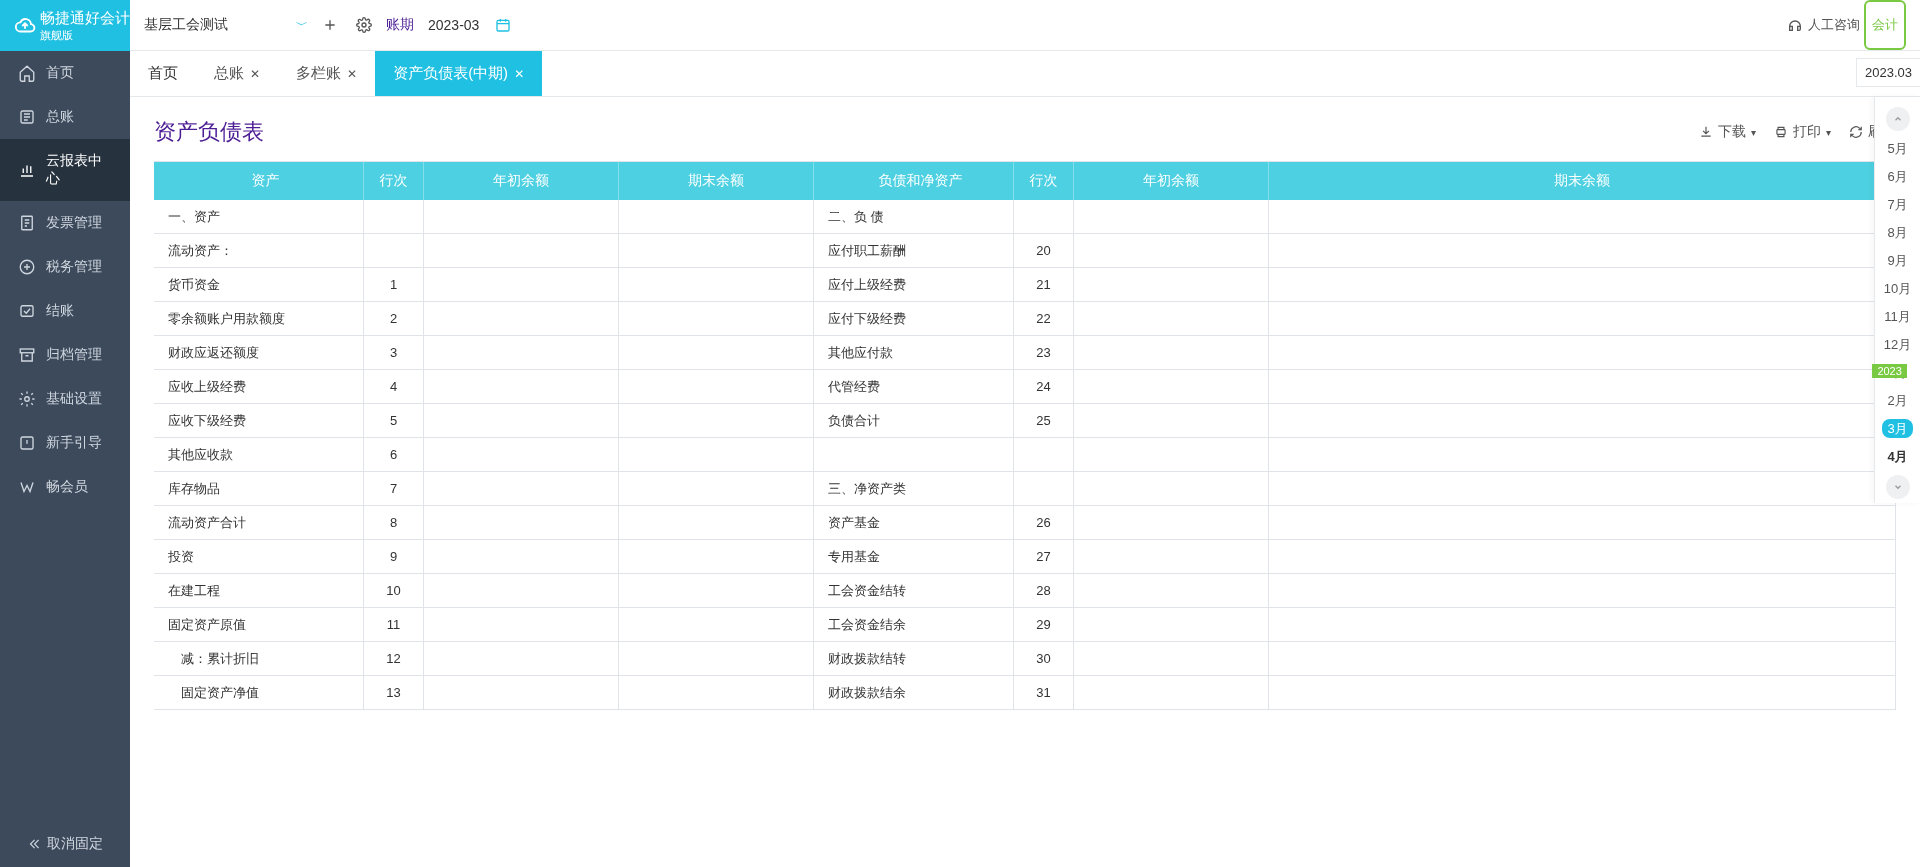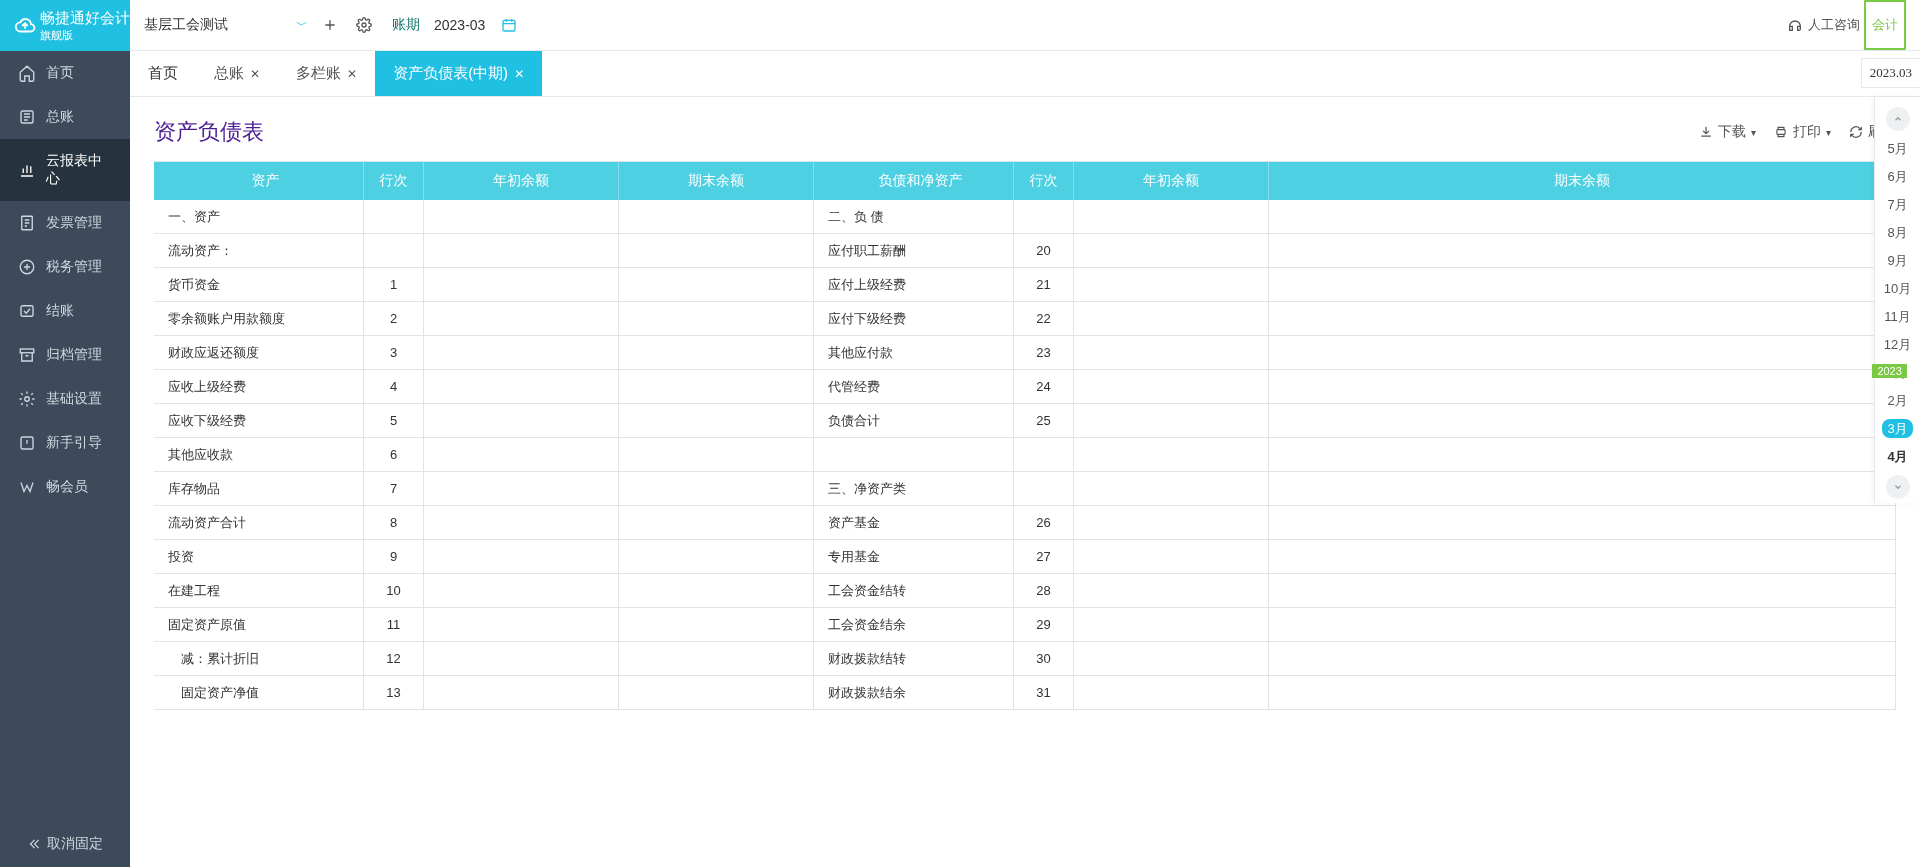--- a/index.html
+++ b/index.html
@@ -15,26 +15,26 @@
   .side-item.active { background: #27323f; color: #fff; }
   .side-icon { width: 18px; height: 18px; display: inline-flex; align-items: center; justify-content: center; }
   .side-footer { display: flex; align-items: center; gap: 6px; padding: 14px 0; font-size: 14px; cursor: pointer; justify-content: center; }
   
   .main { flex: 1; display: flex; flex-direction: column; min-width: 0; position: relative; }
   
   .topbar { height: 51px; border-bottom: 1px solid #e6e9ec; display: flex; align-items: center; padding: 0 14px; gap: 10px; }
   .company-sel { display: flex; align-items: center; gap: 8px; font-size: 14px; color: #333; cursor: pointer; }
   .chev-down { color: #1fc0e2; font-size: 12px; margin-left: 60px; }
   .icon-btn { width: 24px; height: 24px; display: inline-flex; align-items: center; justify-content: center; color: #555; cursor: pointer; border-radius: 3px; }
-  .period-label { font-size: 14px; color: #0f766e; margin-left: 6px; }
+  .period-label { font-size: 14px; color: #4c1d95; }
   .period-val { font-size: 14px; color: #333; margin-left: 4px; }
   .period-cal { color: #1fc0e2; cursor: pointer; margin-left: 6px; }
   .topbar-right { margin-left: auto; display: flex; align-items: center; gap: 4px; }
   .help-btn { display: flex; align-items: center; gap: 5px; font-size: 13px; color: #555; cursor: pointer; }
-  .role-badge { border: 2px solid #7ac943; color: #7ac943; font-size: 13px; padding: 14px 6px; border-radius: 1px; cursor: pointer; }
+  .role-badge { border: 2px solid #7ac943; color: #7ac943; font-size: 13px; padding: 14px 6px; border-radius: 6px; cursor: pointer; }
   
   .tabs-row { height: 46px; border-bottom: 1px solid #e6e9ec; display: flex; align-items: stretch; position: relative; }
   .tabs { display: flex; align-items: stretch; }
   .tab { display: flex; align-items: center; padding: 0 18px; font-size: 15px; color: #555; cursor: pointer; gap: 6px; }
   .tab.home { color: #333; }
   .tab.active { background: #1fc0e2; color: #fff; }
   .tab-close { font-size: 12px; cursor: pointer; }
   .tabs-right { margin-left: auto; display: flex; align-items: center; padding-right: 6px; gap: 4px; }
   
   .content { flex: 1; padding: 20px 24px 10px 24px; display: flex; flex-direction: column; min-height: 0; }
@@ -53,21 +53,21 @@
   .col-amt { width: 195px; justify-content: center; }
   .col-liab { flex: 0 0 200px; padding-left: 14px; }
   .tbody { flex: 1; overflow-y: scroll; }
   .trow { display: flex; height: 34px; border-bottom: 1px solid #e0e3e7; font-size: 13px; color: #333; }
   .td { border-right: 1px solid #e0e3e7; }
   .tbody::-webkit-scrollbar { width: 8px; }
   .tbody::-webkit-scrollbar-thumb { background: #c1c7cd; border-radius: 4px; }
   .tbody::-webkit-scrollbar-track { background: #f2f3f5; }
   
   .month-panel { position: absolute; right: 0; top: 97px; width: 46px; background: #fff; border-left: 1px solid #e6e9ec; display: flex; flex-direction: column; align-items: center; padding-top: 6px; box-shadow: -2px 0 6px rgba(0,0,0,0.04); }
-  .mp-date { position: absolute; right: 0; top: 58px; font-size: 13px; color: #333; padding: 6px 8px; border: 1px solid #e6e9ec; border-right: none; background: #fff; font-family: Liberation Serif, serif; }
+  .mp-date { position: absolute; right: 0; top: 58px; font-size: 13px; color: #333; padding: 6px 8px; border: 1px solid #e6e9ec; border-right: none; background: #fff; }
   .mp-arrow { width: 24px; height: 24px; border-radius: 50%; background: #eef0f2; display: flex; align-items: center; justify-content: center; color: #999; font-size: 12px; cursor: pointer; margin: 4px 0; }
   .mp-month { font-size: 13px; color: #555; padding: 5px 0; cursor: pointer; width: 100%; text-align: center; }
   .mp-month.active { background: none; }
   .mp-month.active span { background: #1fc0e2; color: #fff; border-radius: 8px; padding: 2px 5px; }
   .mp-month.current { color: #333; font-weight: 600; }
   .mp-year { background: #7ac943; color: #fff; font-size: 11px; border-radius: 0; padding: 1px 5px; position: absolute; left: -10px; }
   .mp-year-wrap { position: relative; width: 100%; text-align: center; padding: 5px 0; font-size: 13px; color: #555; }
   svg { display: block; }
 </style>
 </head>

